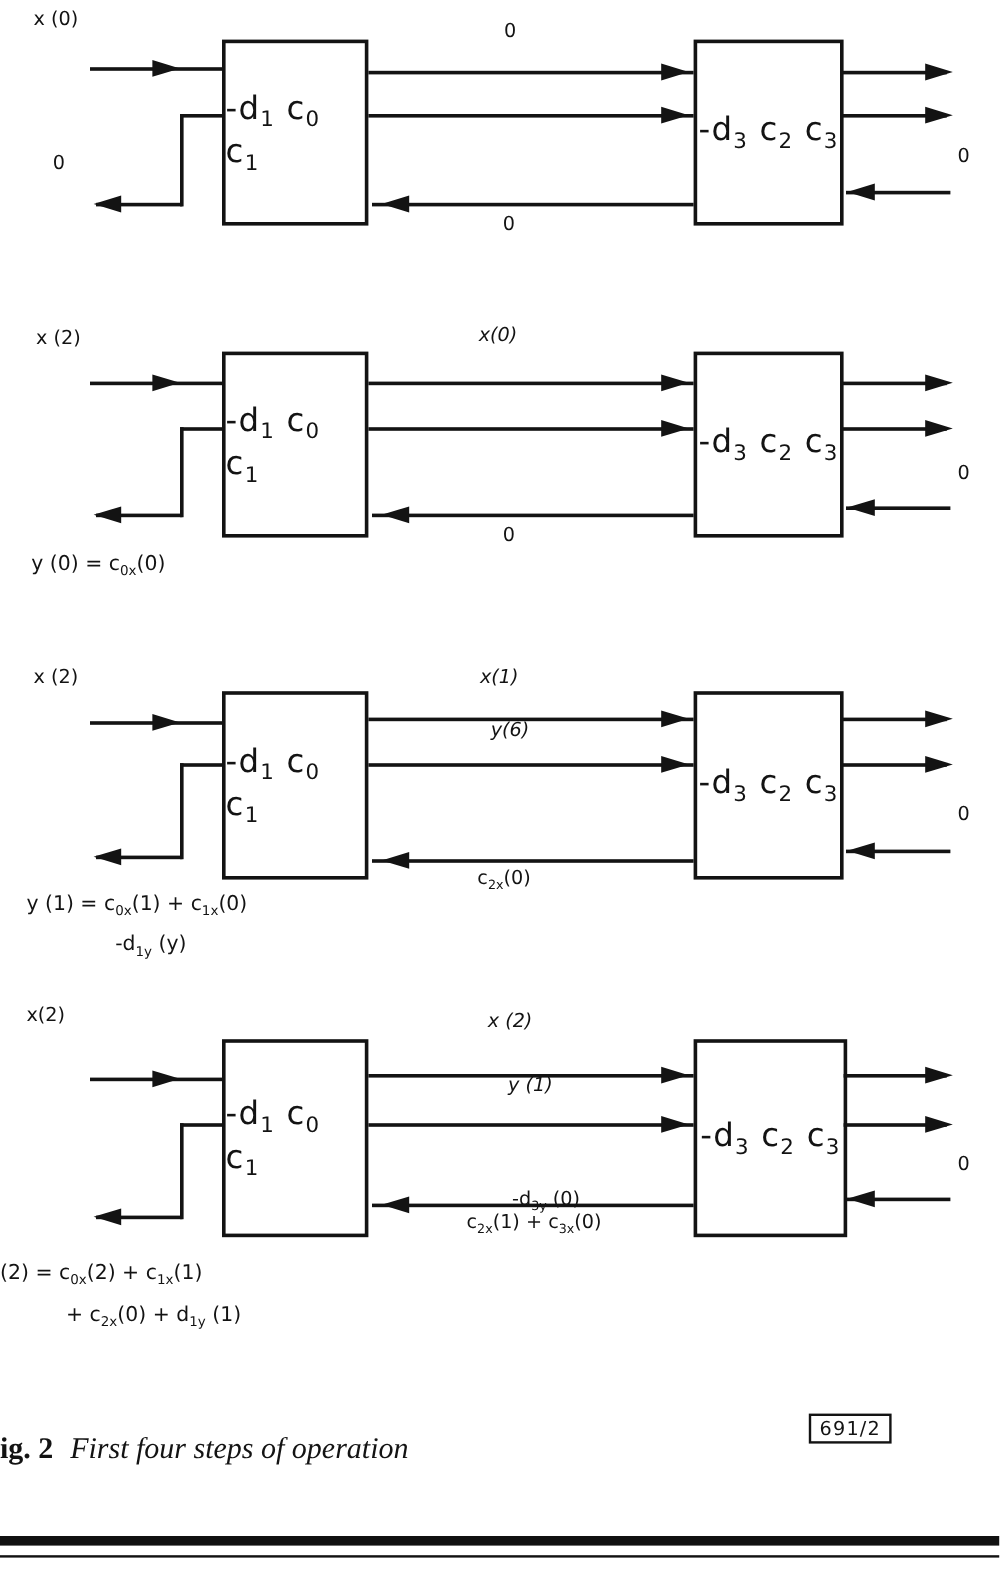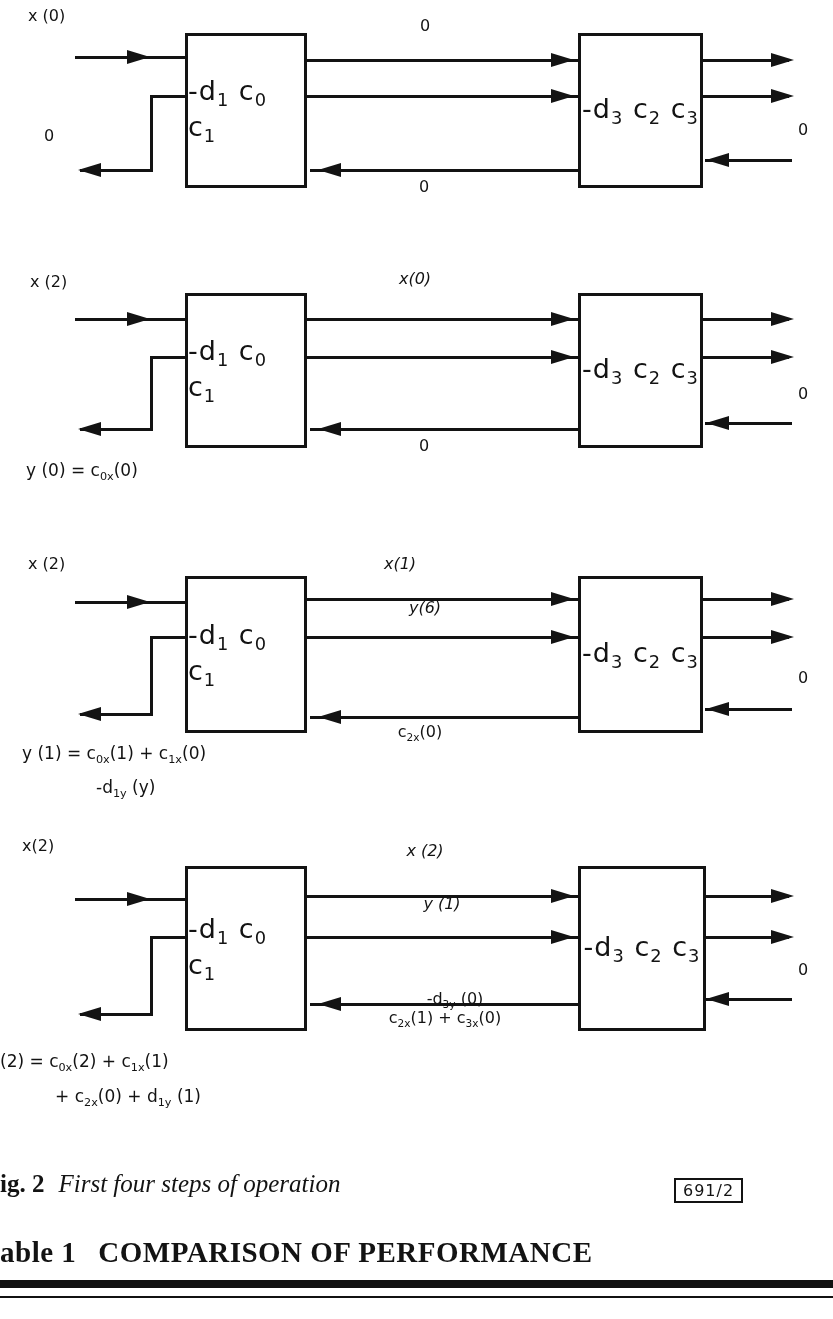--- a/index.html
+++ b/index.html
@@ -141,21 +141,21 @@
 
     <div class="box" style="left:185px;top:576px;width:122px;height:157px">
       <span>-d<sub>1</sub> c<sub>0</sub> c<sub>1</sub></span>
     </div>
     <div class="box" style="left:578px;top:576px;width:125px;height:157px">
       <span>-d<sub>3</sub> c<sub>2</sub> c<sub>3</sub></span>
     </div>
 
     <div class="line" style="top:598px;left:307px;width:271px"></div>
     <div class="ah-r" style="left:551px;top:592px"></div>
-    <div class="lbl ctr it" style="left:400px;top:554px">x(1)</div>
+    <div class="lbl ctr it" style="left:416px;top:554px">x(1)</div>
 
     <div class="line" style="top:636px;left:307px;width:271px"></div>
     <div class="ah-r" style="left:551px;top:630px"></div>
     <div class="lbl ctr it" style="left:425px;top:598px">y(6)</div>
 
     <div class="line" style="top:716px;left:310px;width:268px"></div>
     <div class="ah-l" style="left:318px;top:710px"></div>
     <div class="lbl ctr" style="left:420px;top:722px">c<sub>2x</sub>(0)</div>
 
     <div class="line" style="top:713px;left:80px;width:72px"></div>
@@ -216,24 +216,21 @@
     <div class="line" style="top:998px;left:705px;width:87px"></div>
     <div class="ah-l" style="left:706px;top:992px"></div>
     <div class="lbl" style="left:798px;top:960px">0</div>
 
     <div class="eq" style="left:0px;top:1051px">(2) = c<sub>0x</sub>(2) + c<sub>1x</sub>(1)</div>
     <div class="eq" style="left:55px;top:1086px">+ c<sub>2x</sub>(0) + d<sub>1y</sub> (1)</div>
   </div>
 
   <div class="stamp" style="left:674px;top:1178px">691/2</div>
 
-  <div class="caption" style="left:0px;top:1170px">
+  <div class="caption" style="left:0px;top:1194px">
     <span class="cap-label">ig. 2</span><span class="cap-text">First four steps of operation</span>
   </div>
 
-  <div class="heading" style="left:0px;top:1236px">
-    <span>able 1</span><span class="head-text">COMPARISON OF PERFORMANCE</span>
-  </div>
 
   <div class="rule" style="top:1280px;height:8px"></div>
   <div class="rule" style="top:1296px;height:2px"></div>
 
 </div>
 
 </body></html>

